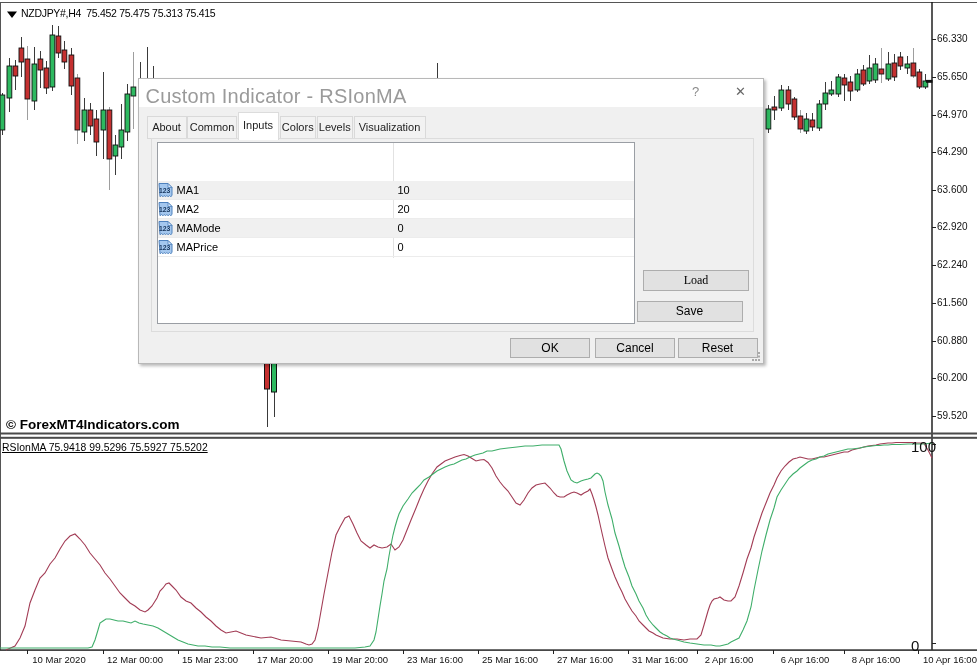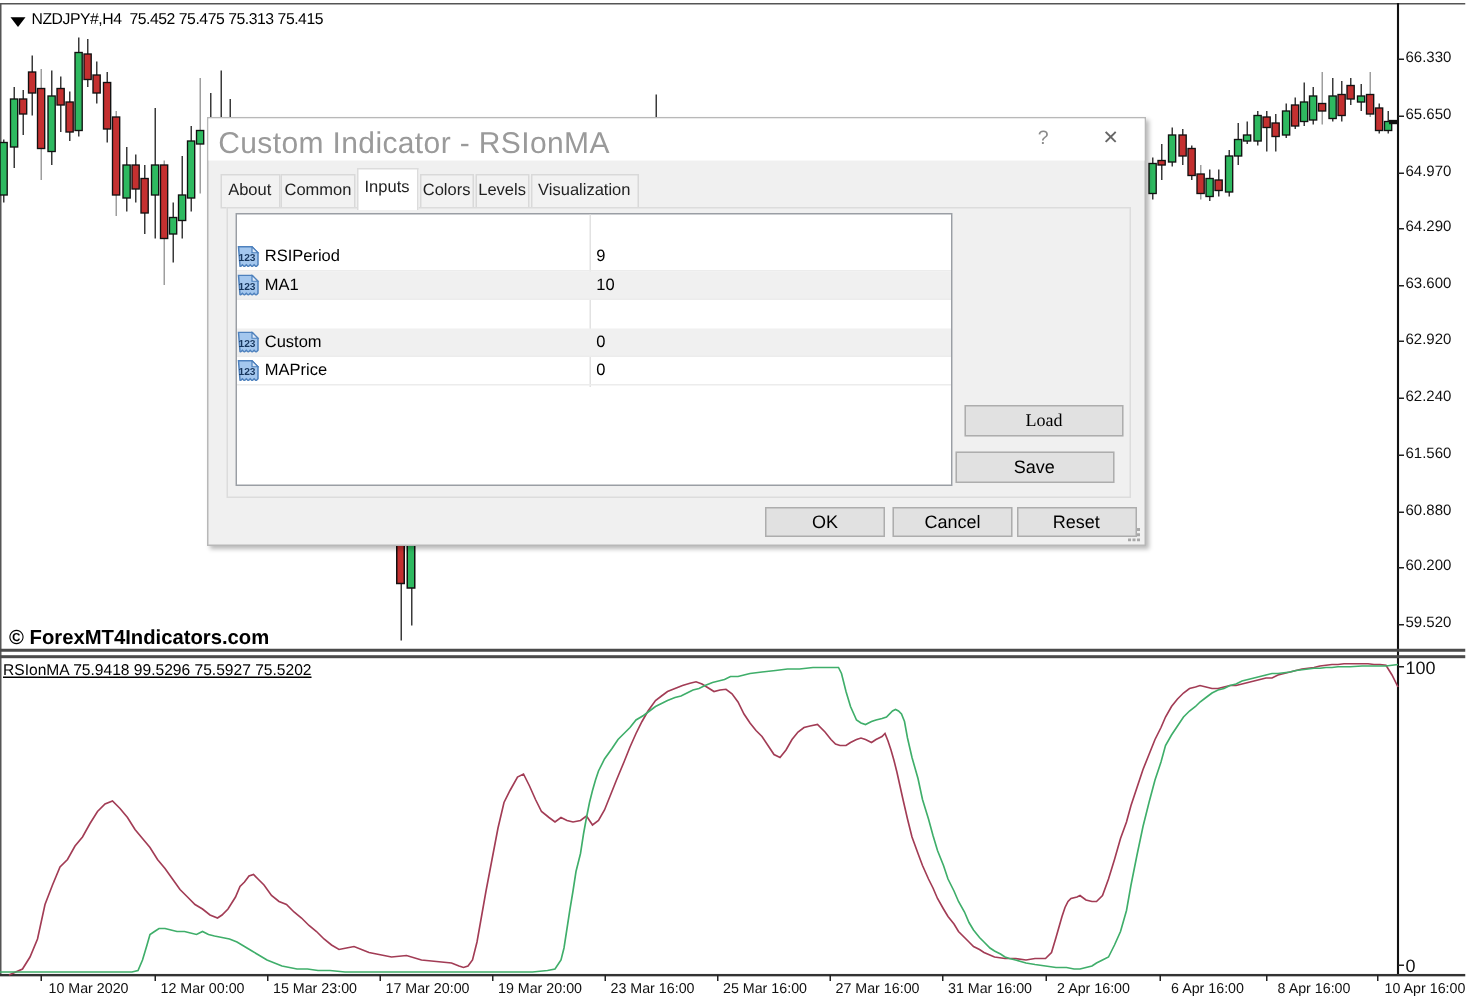--- a/index.html
+++ b/index.html
@@ -3,21 +3,21 @@
 * { margin:0; padding:0; box-sizing:border-box; }
 html,body { width:977px; height:672px; background:#fff; overflow:hidden;
   font-family:"Liberation Sans", sans-serif; }
 #stage { position:relative; width:977px; height:672px; }
 #chartsvg { position:absolute; left:0; top:0; }
 .plbl { position:absolute; left:937px; font-size:10px; color:#111; white-space:nowrap; }
 .dlbl { position:absolute; top:654px; font-size:9.5px; color:#111; white-space:nowrap; transform:translateX(-50%);margin-left:32px; }
 #sym { position:absolute; left:21px; top:7px; font-size:10.5px; letter-spacing:-0.3px; color:#000; white-space:nowrap; }
 #wm { position:absolute; left:6px; top:417px; font-size:13.5px; font-weight:bold; color:#000; white-space:nowrap; }
 #rsilbl { position:absolute; left:2px; top:442px; font-size:10.4px; color:#000; white-space:nowrap;text-decoration:underline; }
-.sublbl { position:absolute; left:937px; font-size:12px; color:#111; }
+.sublbl { position:absolute; left:911px; font-size:15px; color:#111; }
 
 #dlg { position:absolute; left:137.5px; top:77.5px; width:626px; height:286px;
   background:#f0f0f0; border:1px solid #b8b8b8; box-shadow:2px 2px 3px rgba(0,0,0,0.28); }
 #dlgtitle { position:absolute; left:0; top:0; width:100%; height:28px; background:#fff; }
 #dlgtitle span { position:absolute; left:7px; top:6px; font-size:20px; letter-spacing:0.25px; color:#9a9a9a; }
 #dlghelp { position:absolute; left:551px; top:5px; font-size:13px; color:#8a8a8a; width:12px; text-align:center; }
 #dlgclose { position:absolute; left:594px; top:5px; font-size:13px; color:#666; width:16px; text-align:center; }
 .tab { position:absolute; top:37px; height:23px; background:#f2f2f2; border:1px solid #d9d9d9;
   font-size:11px; color:#222; text-align:center; line-height:20px; z-index:2; }
 .tab.active { top:33px; height:28px; background:#fff; border:1px solid #dcdcdc; border-bottom:none; z-index:4; line-height:24px; }
@@ -228,45 +228,45 @@
   <div id="dlgclose">✕</div>
   <div class="tab" style="left:8px;width:40px;">About</div>
 <div class="tab" style="left:48.5px;width:50px;">Common</div>
 <div class="tab active" style="left:99px;width:41px;">Inputs</div>
 <div class="tab" style="left:141px;width:36.5px;">Colors</div>
 <div class="tab" style="left:178px;width:36.5px;">Levels</div>
 <div class="tab" style="left:215px;width:72px;">Visualization</div>
   <div id="page">
     <div id="tbl">
       <div id="colsep"></div>
-      <div class="trow" style="top:18.5px;">
-            <svg class="ic123" width="15" height="14" viewBox="0 0 15 14">
-              <path d="M1 0.5 h9 l4 4 v8 l-1.3 1.3 -1.3-1.3 -1.3 1.3 -1.3-1.3 -1.3 1.3 -1.3-1.3 -1.3 1.3 -1.3-1.3 -1.3 1.3 -0.3-0.3 Z" fill="#a4c7ee" stroke="#4e81bd" stroke-width="1"></path>
-              <path d="M10 0.5 l4 4 h-4 Z" fill="#dce9f8" stroke="#4e81bd" stroke-width="0.8"></path>
-              <text x="6.7" y="10" font-size="6.8" font-weight="bold" fill="#17365d" text-anchor="middle" font-family="Liberation Sans, sans-serif">123</text>
-            </svg>
-            <span class="tname">RSIPeriod</span>
-            <span class="tval">9</span>
-          </div>
 <div class="trow" style="top:37.5px;background:#f0f0f0;">
             <svg class="ic123" width="15" height="14" viewBox="0 0 15 14">
               <path d="M1 0.5 h9 l4 4 v8 l-1.3 1.3 -1.3-1.3 -1.3 1.3 -1.3-1.3 -1.3 1.3 -1.3-1.3 -1.3 1.3 -1.3-1.3 -1.3 1.3 -0.3-0.3 Z" fill="#a4c7ee" stroke="#4e81bd" stroke-width="1"></path>
               <path d="M10 0.5 l4 4 h-4 Z" fill="#dce9f8" stroke="#4e81bd" stroke-width="0.8"></path>
               <text x="6.7" y="10" font-size="6.8" font-weight="bold" fill="#17365d" text-anchor="middle" font-family="Liberation Sans, sans-serif">123</text>
             </svg>
             <span class="tname">MA1</span>
             <span class="tval">10</span>
           </div>
+<div class="trow" style="top:56.5px;">
+            <svg class="ic123" width="15" height="14" viewBox="0 0 15 14">
+              <path d="M1 0.5 h9 l4 4 v8 l-1.3 1.3 -1.3-1.3 -1.3 1.3 -1.3-1.3 -1.3 1.3 -1.3-1.3 -1.3 1.3 -1.3-1.3 -1.3 1.3 -0.3-0.3 Z" fill="#a4c7ee" stroke="#4e81bd" stroke-width="1"></path>
+              <path d="M10 0.5 l4 4 h-4 Z" fill="#dce9f8" stroke="#4e81bd" stroke-width="0.8"></path>
+              <text x="6.7" y="10" font-size="6.8" font-weight="bold" fill="#17365d" text-anchor="middle" font-family="Liberation Sans, sans-serif">123</text>
+            </svg>
+            <span class="tname">MA2</span>
+            <span class="tval">20</span>
+          </div>
 <div class="trow" style="top:75.5px;background:#f0f0f0;">
             <svg class="ic123" width="15" height="14" viewBox="0 0 15 14">
               <path d="M1 0.5 h9 l4 4 v8 l-1.3 1.3 -1.3-1.3 -1.3 1.3 -1.3-1.3 -1.3 1.3 -1.3-1.3 -1.3 1.3 -1.3-1.3 -1.3 1.3 -0.3-0.3 Z" fill="#a4c7ee" stroke="#4e81bd" stroke-width="1"></path>
               <path d="M10 0.5 l4 4 h-4 Z" fill="#dce9f8" stroke="#4e81bd" stroke-width="0.8"></path>
               <text x="6.7" y="10" font-size="6.8" font-weight="bold" fill="#17365d" text-anchor="middle" font-family="Liberation Sans, sans-serif">123</text>
             </svg>
-            <span class="tname">Custom</span>
+            <span class="tname">MAMode</span>
             <span class="tval">0</span>
           </div>
 <div class="trow" style="top:94.5px;">
             <svg class="ic123" width="15" height="14" viewBox="0 0 15 14">
               <path d="M1 0.5 h9 l4 4 v8 l-1.3 1.3 -1.3-1.3 -1.3 1.3 -1.3-1.3 -1.3 1.3 -1.3-1.3 -1.3 1.3 -1.3-1.3 -1.3 1.3 -0.3-0.3 Z" fill="#a4c7ee" stroke="#4e81bd" stroke-width="1"></path>
               <path d="M10 0.5 l4 4 h-4 Z" fill="#dce9f8" stroke="#4e81bd" stroke-width="0.8"></path>
               <text x="6.7" y="10" font-size="6.8" font-weight="bold" fill="#17365d" text-anchor="middle" font-family="Liberation Sans, sans-serif">123</text>
             </svg>
             <span class="tname">MAPrice</span>
             <span class="tval">0</span>

